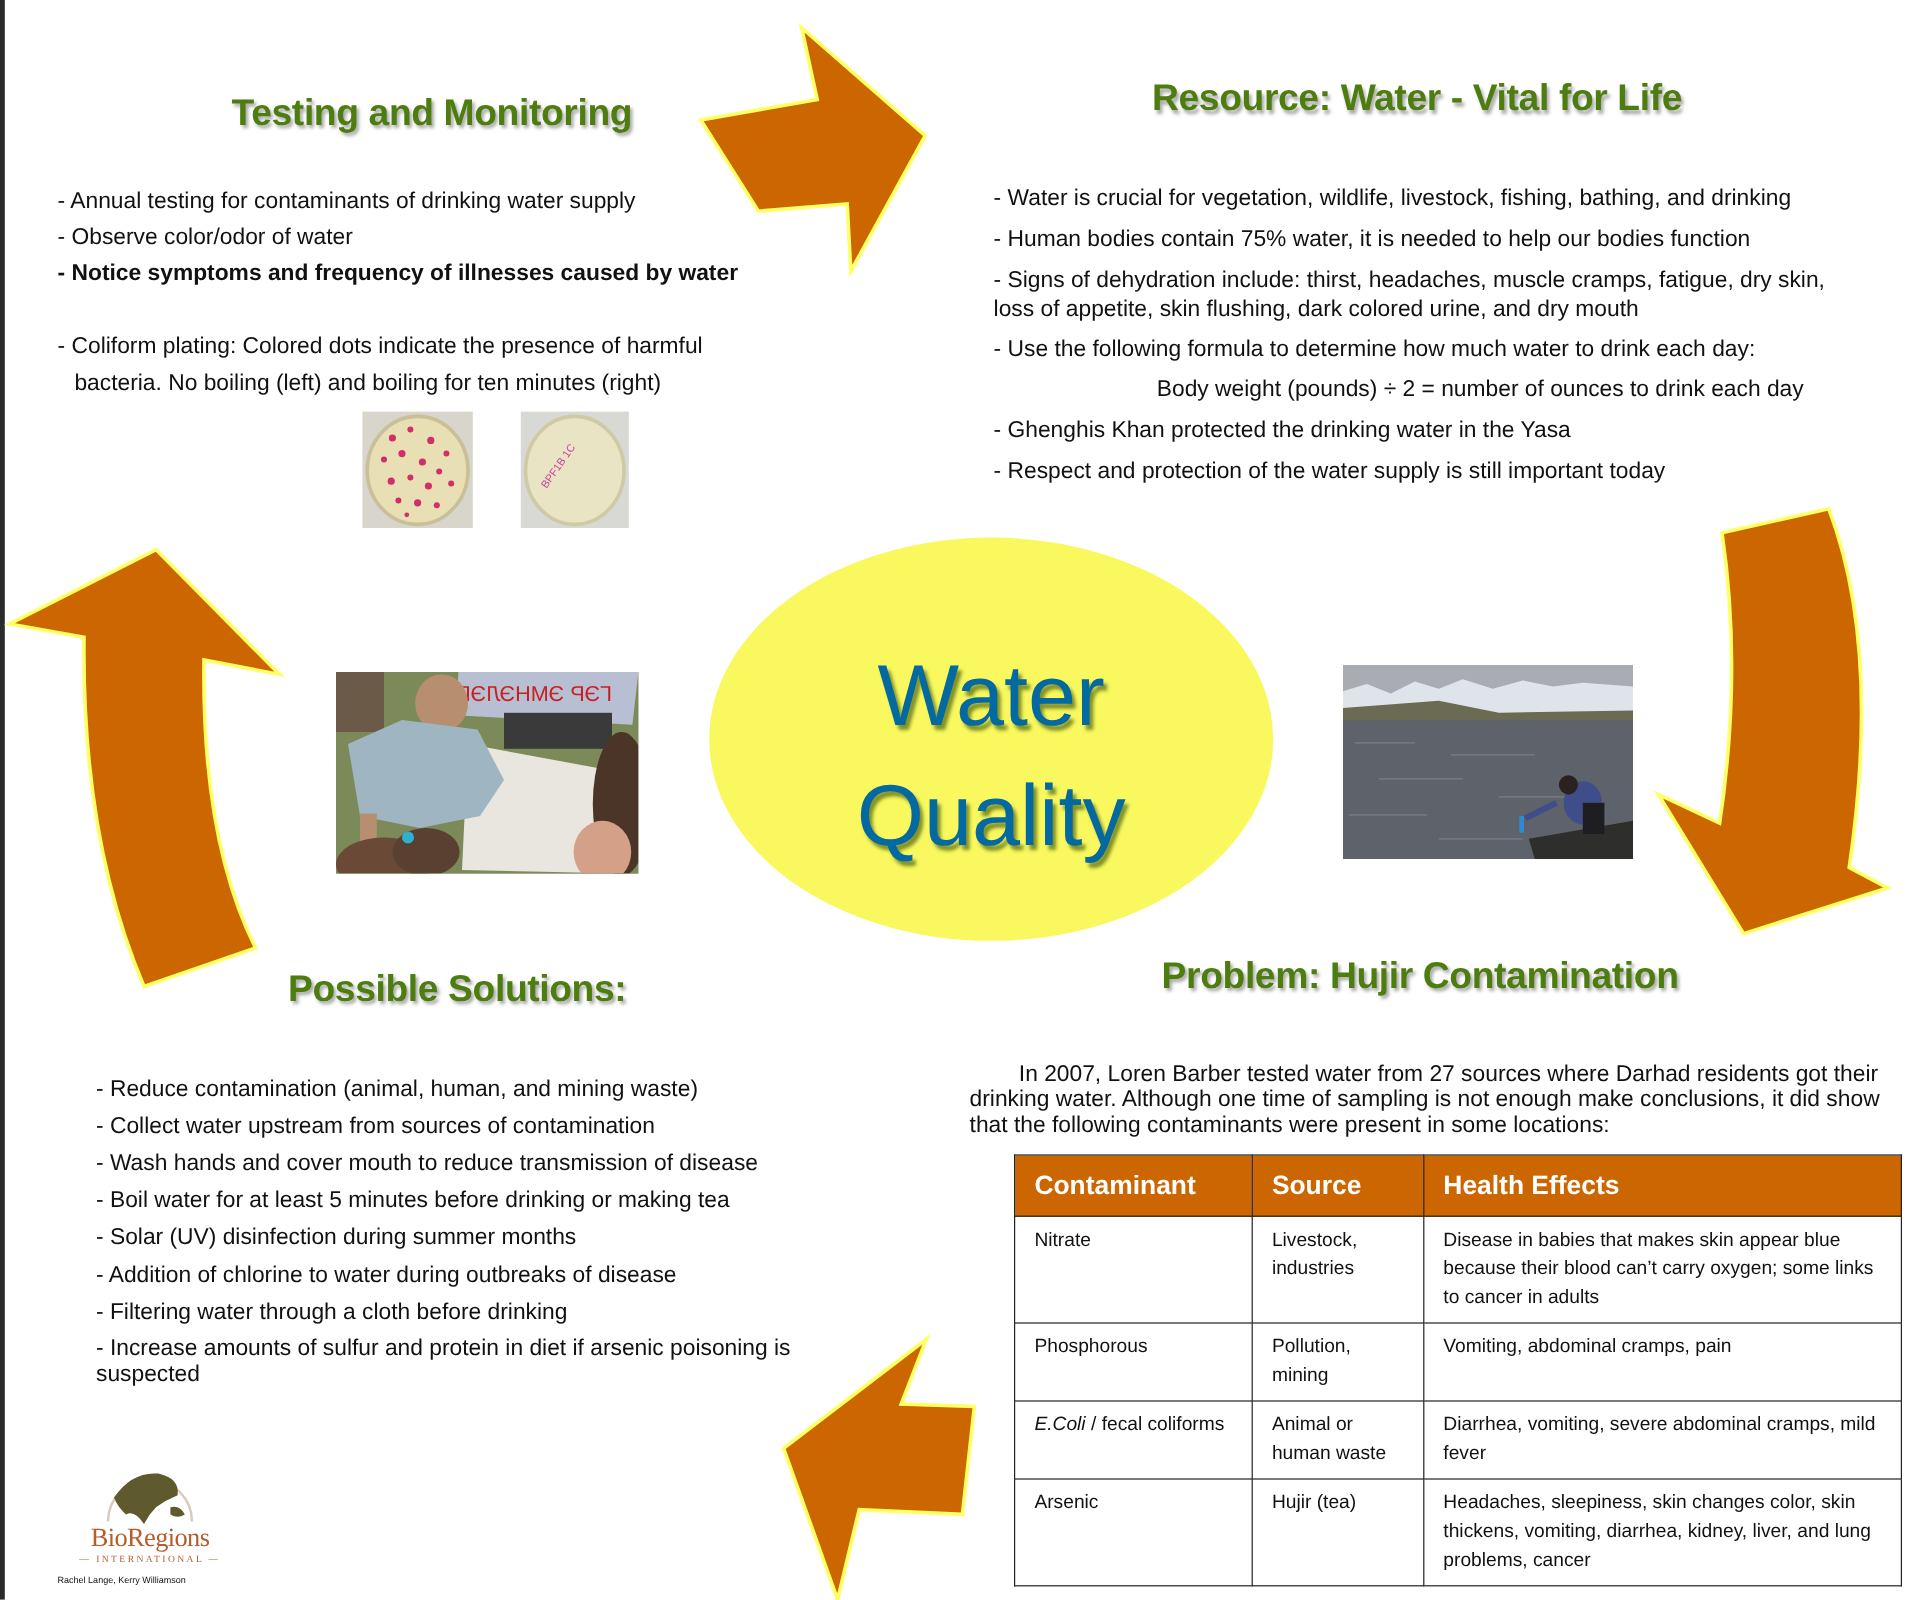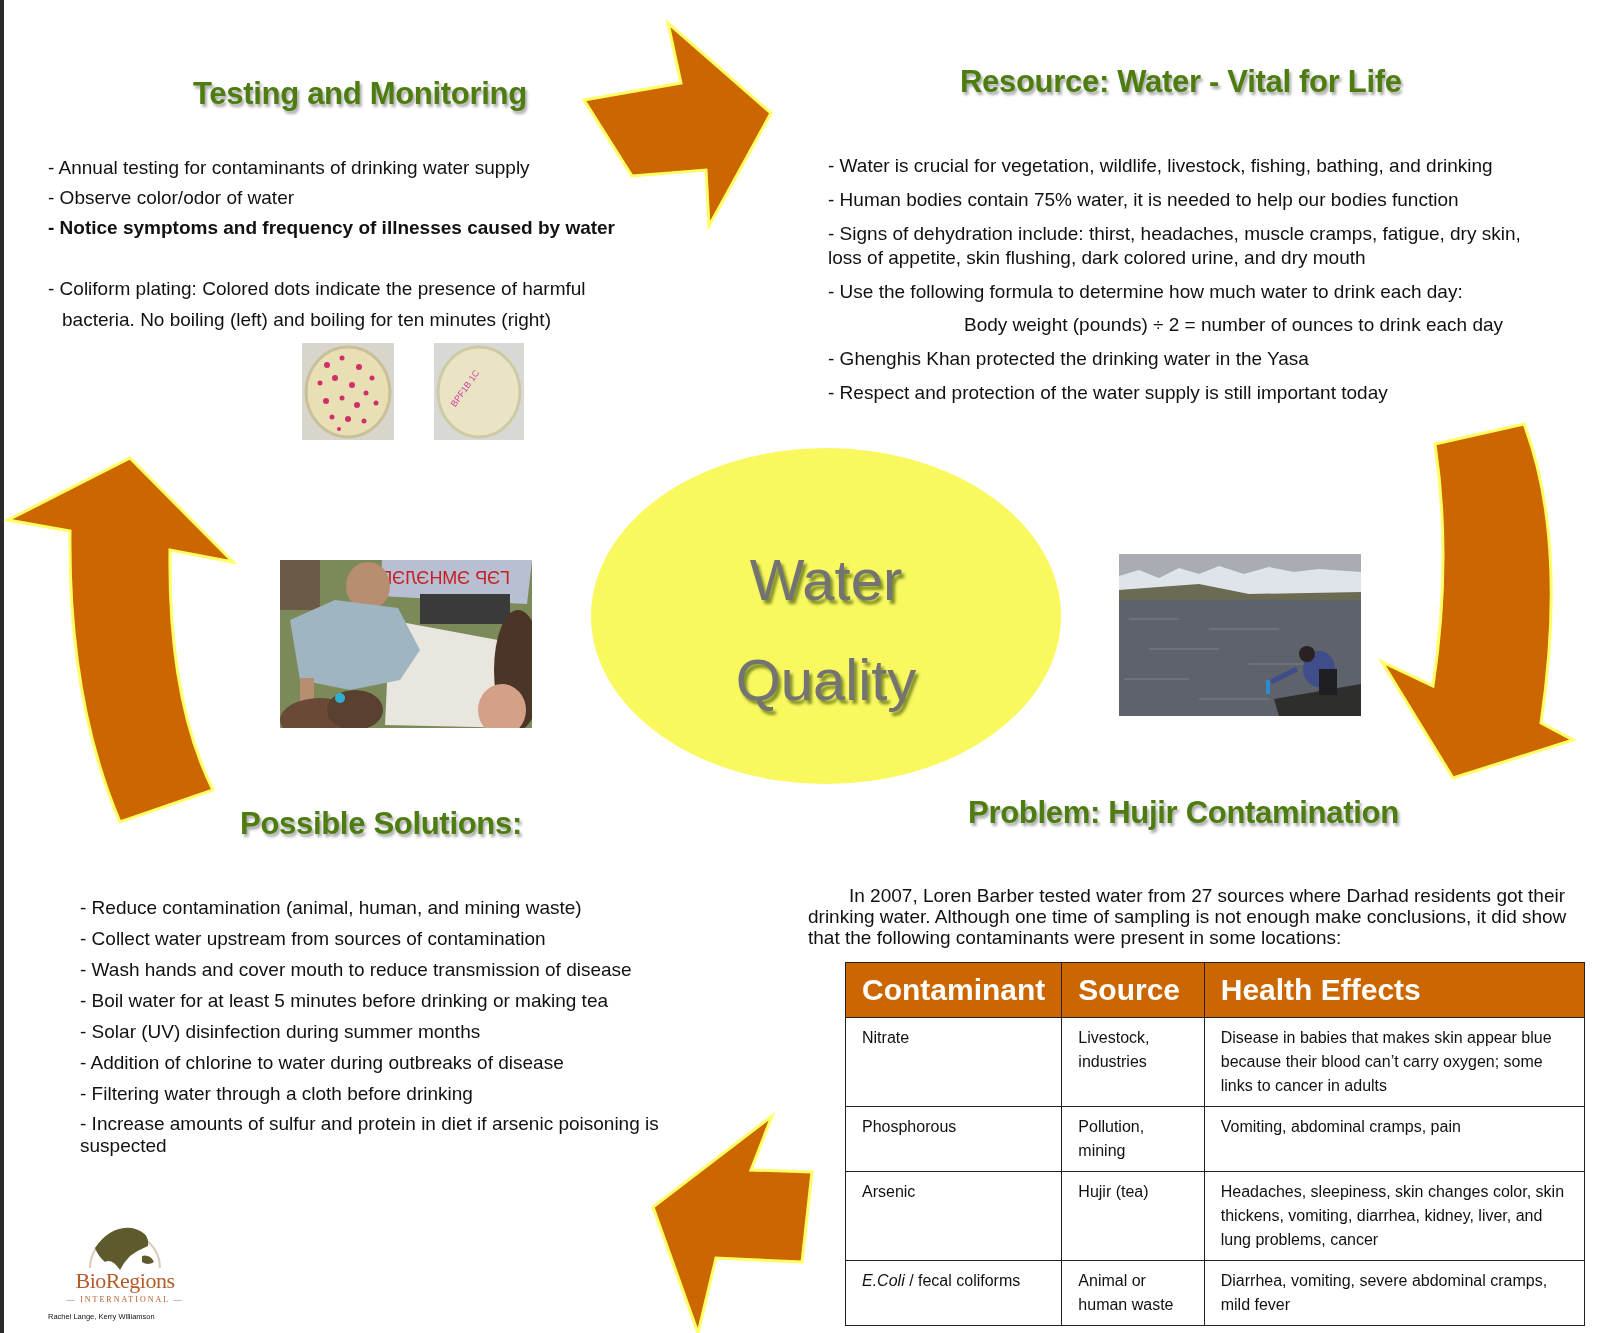--- a/index.html
+++ b/index.html
@@ -16,29 +16,29 @@
   .bullets .item { margin: 0; line-height: 24px; white-space: nowrap; }
   .bullets .item.wrap { white-space: normal; }
   .photo { position: absolute; overflow: hidden; }
   svg.arrow { position: absolute; overflow: visible; }
   .ellipse {
     position: absolute; left: 591px; top: 448px; width: 470px; height: 336px;
     border-radius: 50%; background: #f9f95f;
   }
   .ellipse-text {
     position: absolute; left: 591px; top: 530px; width: 470px; text-align: center;
-    color: #737373; font-size: 58px; line-height: 100px; font-weight: normal;
+    color: #0369a1; font-size: 72px; line-height: 100px; font-weight: normal;
     text-shadow: 3px 4px 3px rgba(90,110,20,0.75);
   }
   table.contam {
     position: absolute; left: 845px; top: 962px; width: 740px; border-collapse: collapse;
     font-family: "Liberation Sans", sans-serif; font-size: 16px;
   }
   table.contam th {
-    background: #cc6600; color: #fff; text-align: left; font-size: 30px; font-weight: bold;
+    background: #cc6600; color: #fff; text-align: left; font-size: 22px; font-weight: bold;
     padding: 10px 16px; height: 30px; border: 1.5px solid #222;
   }
   table.contam td {
     vertical-align: top; padding: 8px 16px; line-height: 24px; border: 1.5px solid #222; color: #111;
   }
   .intro { position: absolute; left: 808px; top: 885px; width: 780px; font-size: 19px; line-height: 21px; color: #111; }
   .logo { position: absolute; left: 50px; top: 1218px; width: 150px; height: 110px; }
   .logo-name { position: absolute; left: 0; top: 50px; width: 150px; text-align: center; color: #b45c2a; font-family: "Liberation Serif", serif; font-size: 22px; letter-spacing: -0.5px; }
   .logo-sub { position: absolute; left: 0; top: 77px; width: 150px; text-align: center; color: #b45c2a; font-family: "Liberation Serif", serif; font-size: 8px; letter-spacing: 2px; }
   .logo-credit { position: absolute; left: -2px; top: 94px; width: 160px; font-size: 7.5px; color: #111; white-space: nowrap; }
@@ -180,29 +180,29 @@
     <tr style="height:88px;">
       <td>Nitrate</td>
       <td>Livestock, industries</td>
       <td>Disease in babies that makes skin appear blue because their blood can’t carry oxygen; some links to cancer in adults</td>
     </tr>
     <tr style="height:64px;">
       <td>Phosphorous</td>
       <td>Pollution, mining</td>
       <td>Vomiting, abdominal cramps, pain</td>
     </tr>
+    <tr style="height:64px;">
+      <td><i>E.Coli</i><span> / fecal coliforms</span></td>
+      <td>Animal or human waste</td>
+      <td>Diarrhea, vomiting, severe abdominal cramps, mild fever</td>
+    </tr>
     <tr style="height:88px;">
       <td>Arsenic</td>
       <td>Hujir (tea)</td>
       <td>Headaches, sleepiness, skin changes color, skin thickens, vomiting, diarrhea, kidney, liver, and lung problems, cancer</td>
-    </tr>
-    <tr style="height:64px;">
-      <td><i>E.Coli</i><span> / fecal coliforms</span></td>
-      <td>Animal or human waste</td>
-      <td>Diarrhea, vomiting, severe abdominal cramps, mild fever</td>
     </tr>
   </tbody>
 </table>
 
 <div class="heading" style="left:240px;top:806px;">Possible Solutions:</div>
 <div class="bullets" style="left:80px;top:896px;width:630px;">
   <p class="item" style="margin-bottom:7px;">-  Reduce contamination (animal, human, and mining waste)</p>
   <p class="item" style="margin-bottom:7px;">-  Collect water upstream from sources of contamination</p>
   <p class="item" style="margin-bottom:7px;">-  Wash hands and cover mouth to reduce transmission of disease</p>
   <p class="item" style="margin-bottom:7px;">-  Boil water for at least 5 minutes before drinking or making tea</p>

